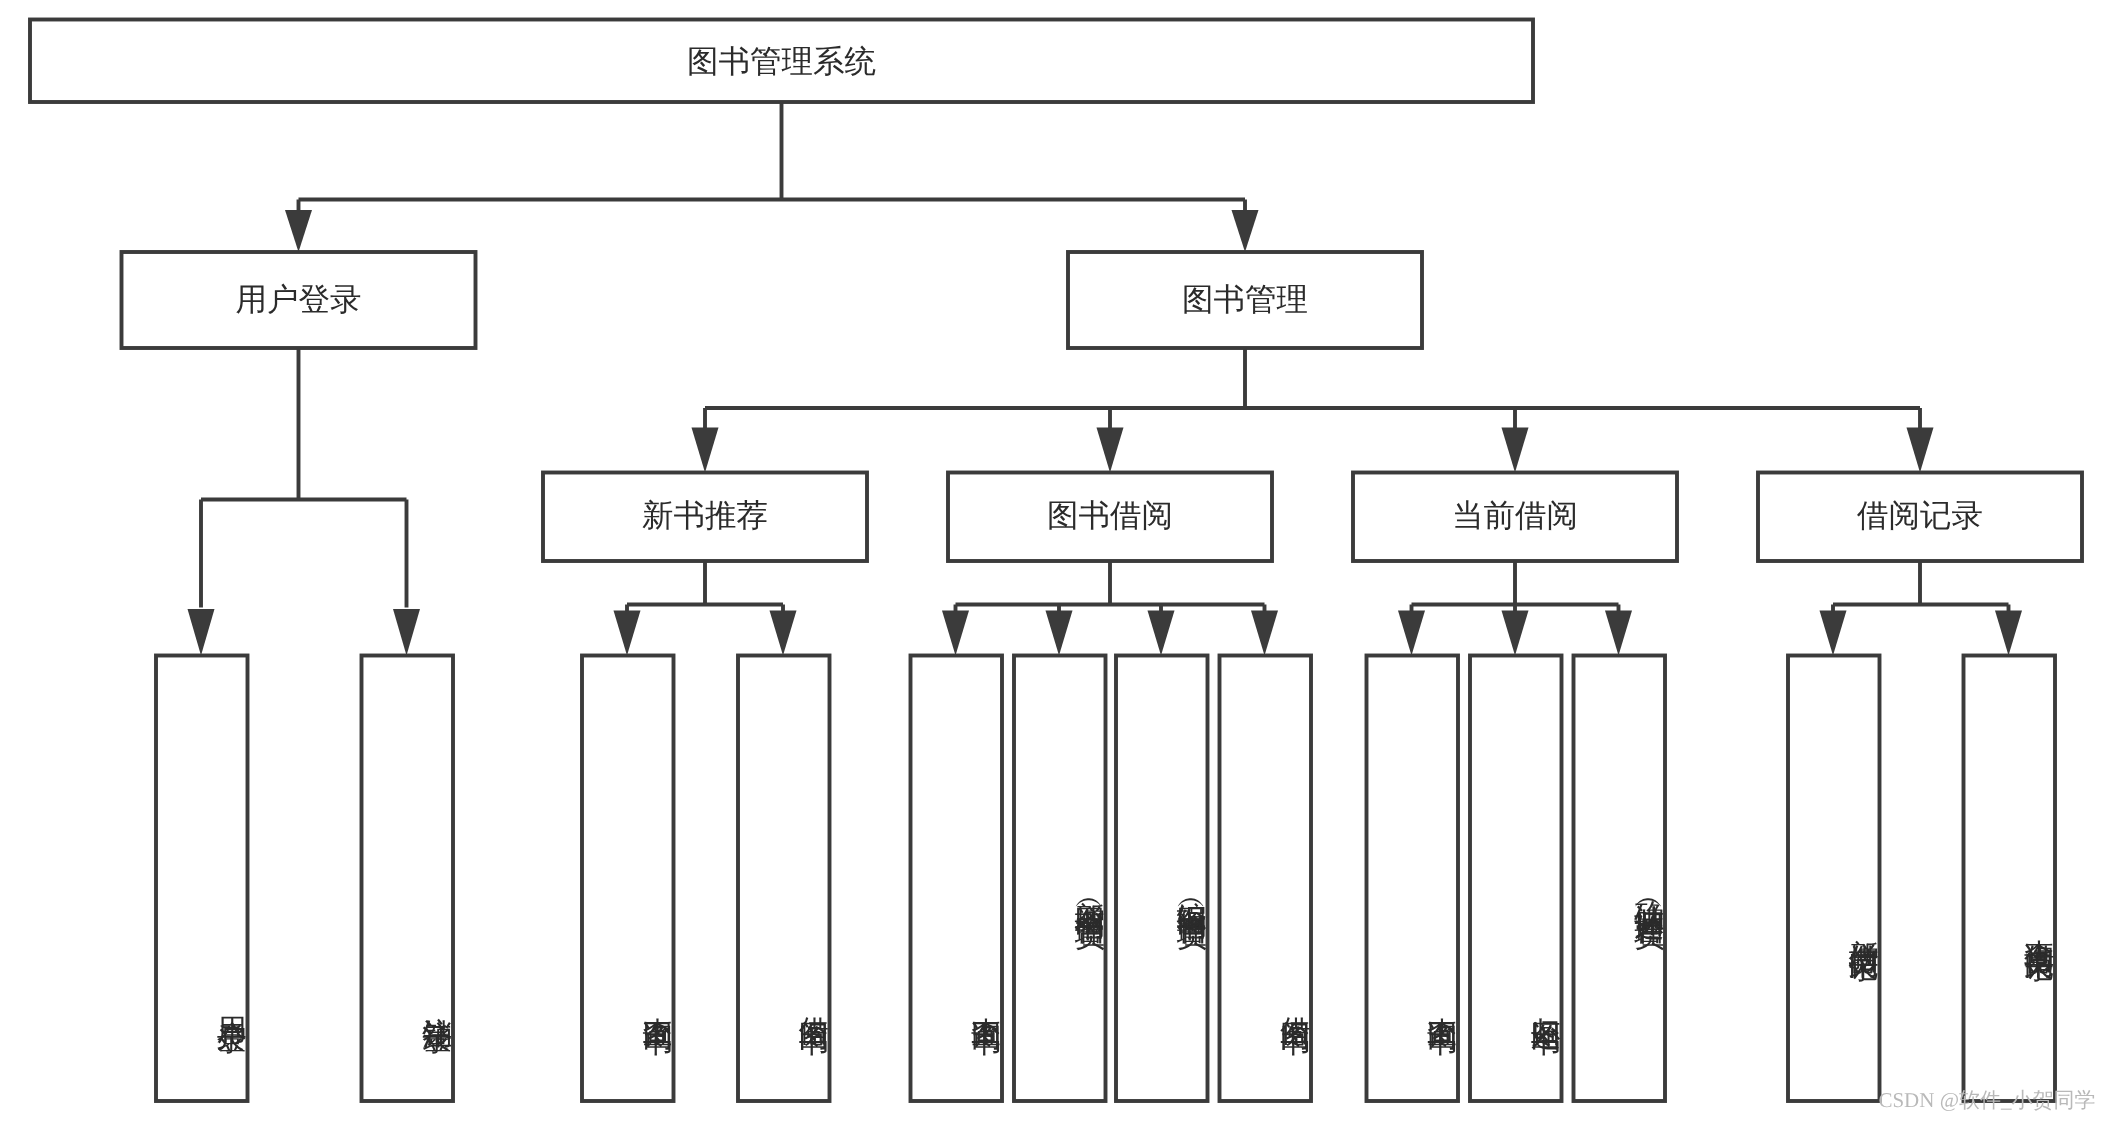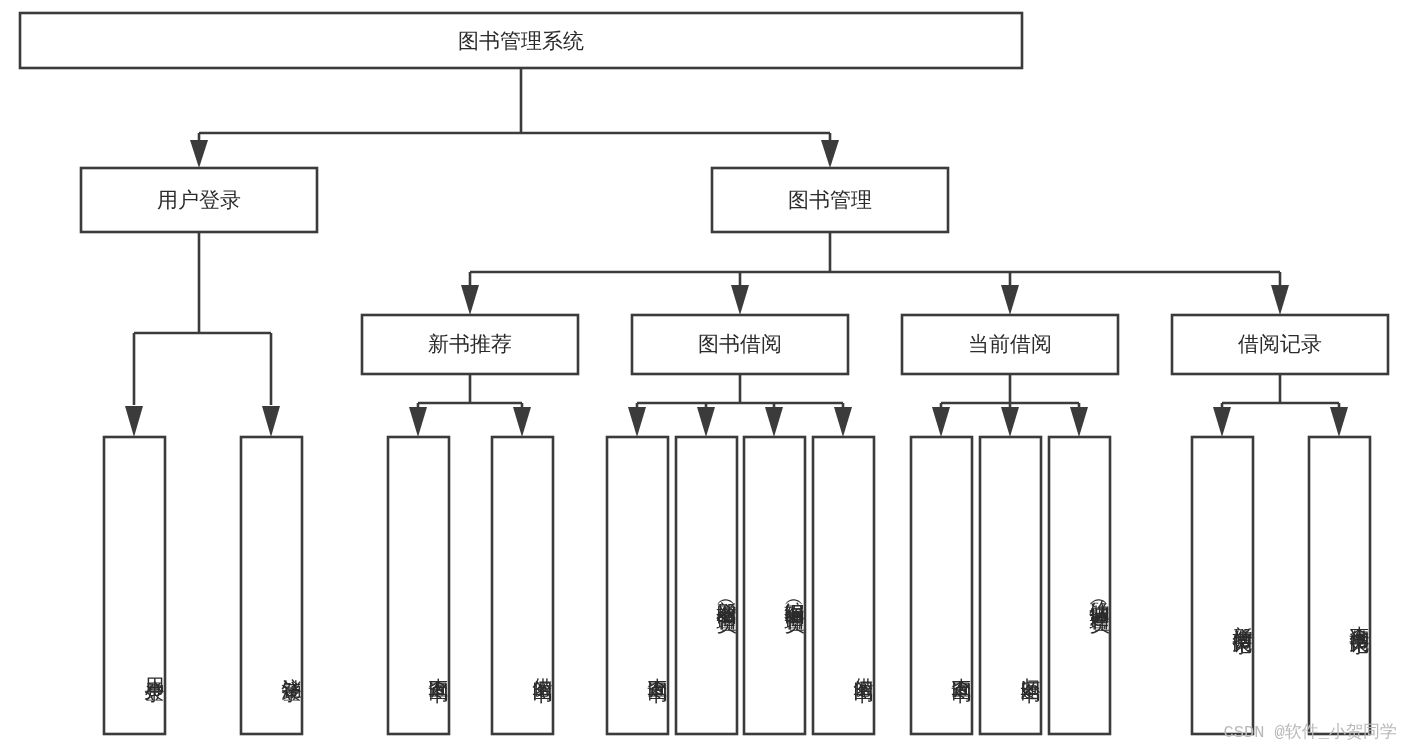--- a/index.html
+++ b/index.html
@@ -61,22 +61,22 @@
     display: flex;
     align-items: flex-start;
     justify-content: center;
     white-space: nowrap;
     pointer-events: none;
   }
   .watermark {
     position: absolute;
     right: 8px;
     bottom: 4px;
-    font-family: Liberation Mono, monospace;
-    font-size: 17px;
+    font-family: Liberation Serif, serif;
+    font-size: 14px;
     color: #b9b9b9;
     white-space: nowrap;
   }
 </style>
 </head>
 <body>
 
 <div id="diagram-root">
 
   <svg class="diagram" viewBox="0 0 1405 747">

